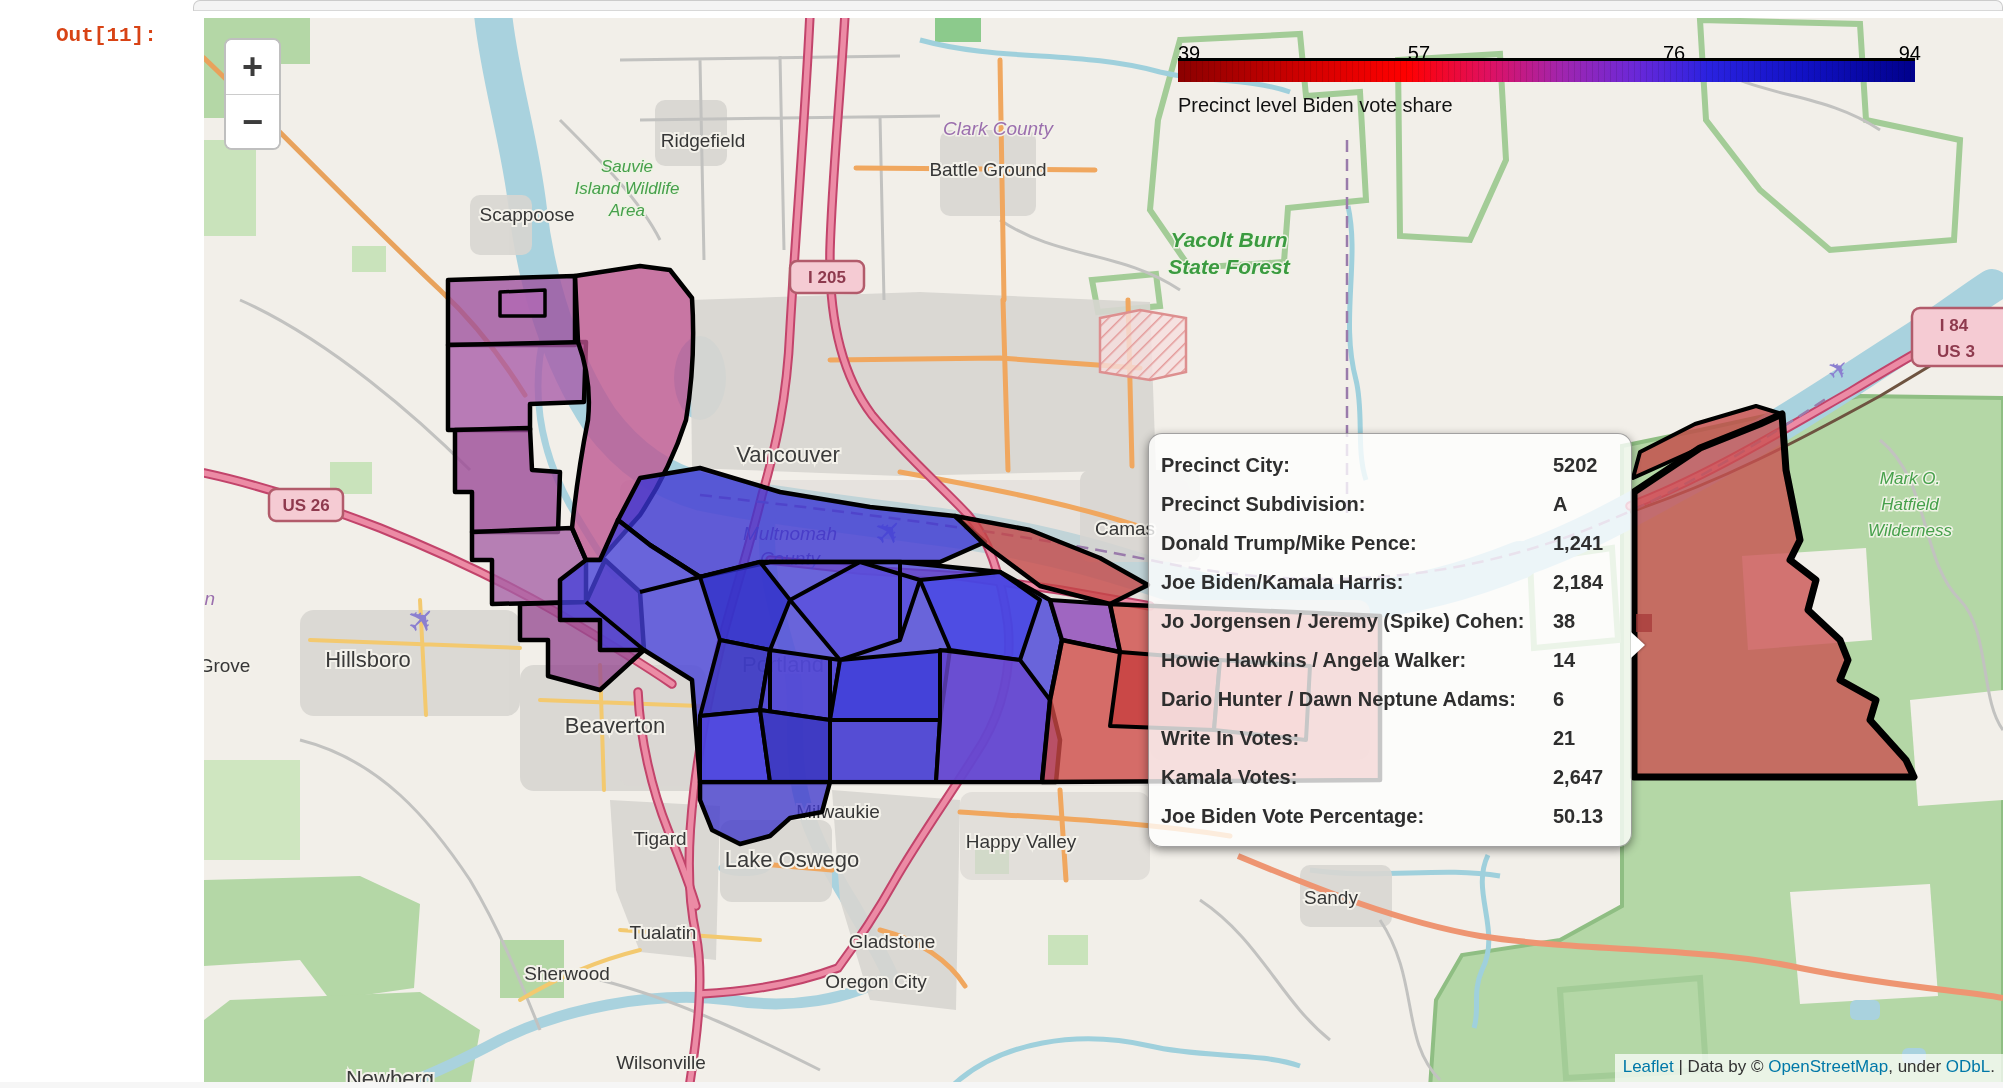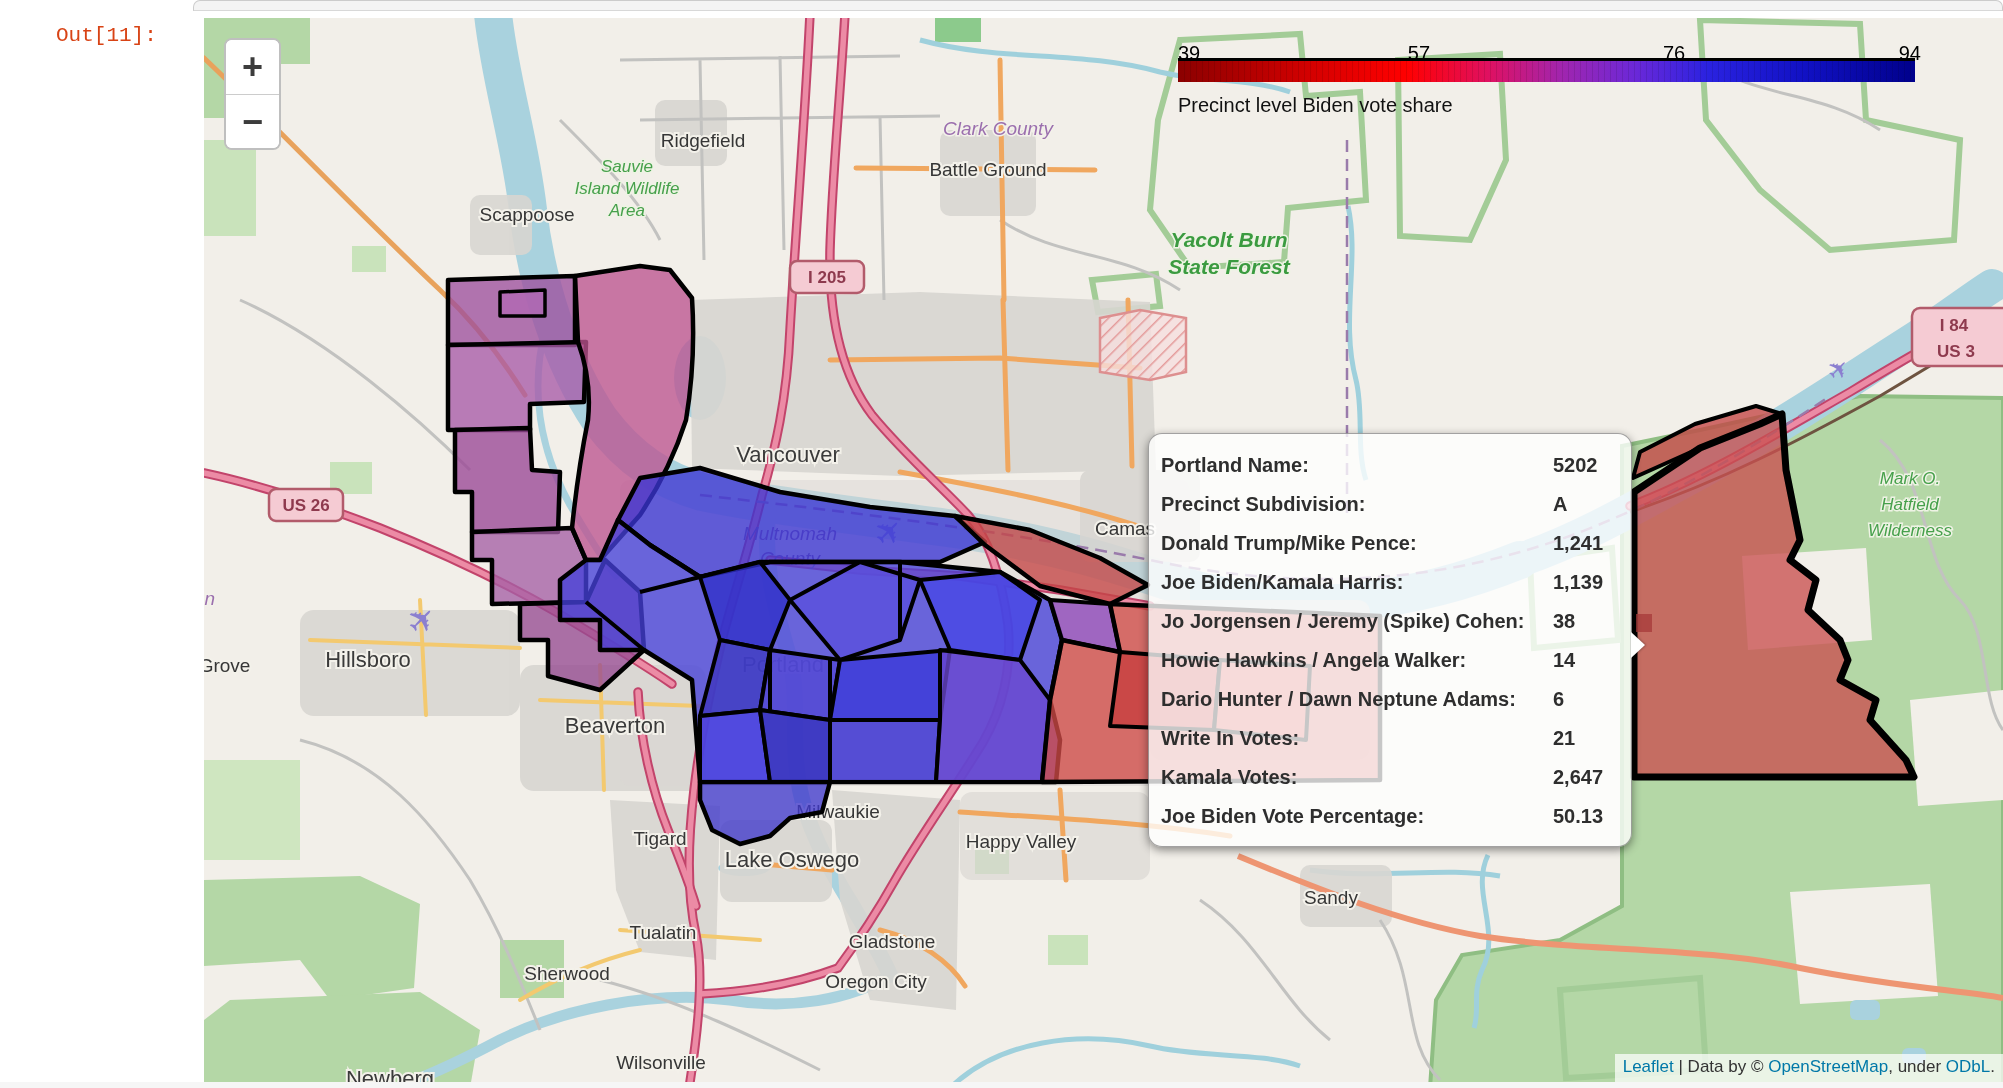--- a/index.html
+++ b/index.html
@@ -5,21 +5,21 @@
   * { box-sizing: border-box; }
   html,body { margin:0; padding:0; background:#ffffff; font-family:"Liberation Sans", sans-serif; }
   #page { position:relative; width:2003px; height:1088px; overflow:hidden; background:#ffffff; }
 
   
   #top-strip { position:absolute; left:193px; top:0; width:1810px; height:11px;
     background:#f4f4f4; border:1px solid #cccccc; border-bottom:1px solid #d8d8d8;
     border-radius:7px 7px 0 0; }
   #out-prompt { position:absolute; left:56px; top:24px;
     font-family:"Liberation Mono","DejaVu Sans Mono",monospace;
-    font-size:21px; font-weight:normal; }
+    font-size:21px; font-weight:bold; }
 
   
   #map { position:absolute; left:204px; top:18px; width:1799px; height:1064px;
     background:#f2efe9; overflow:hidden; }
   #map svg { position:absolute; left:0; top:0; }
 
   
   text { font-family:"Liberation Sans", sans-serif; }
   .lbl-city   { font-size:19px; fill:#363636; paint-order:stroke; stroke:#f3f1ea; stroke-width:4px; }
   .lbl-city-lg{ font-size:22px; fill:#3a3a3a; paint-order:stroke; stroke:#f3f1ea; stroke-width:4px; }
@@ -332,34 +332,34 @@
         <span class="tick t1">57</span>
         <span class="tick t2">76</span>
         <span class="tick t3">94</span>
       </div>
       <div class="bar"></div>
       <div class="caption">Precinct level Biden vote share</div>
     </div>
 
     <div id="tooltip" style="left:944px; top:415px;">
       <div class="tt-row">
-        <span class="tt-label">Portland Name:</span>
+        <span class="tt-label">Precinct City:</span>
         <span class="tt-value">5202</span>
       </div>
       <div class="tt-row">
         <span class="tt-label">Precinct Subdivision:</span>
         <span class="tt-value">A</span>
       </div>
       <div class="tt-row">
         <span class="tt-label">Donald Trump/Mike Pence:</span>
         <span class="tt-value">1,241</span>
       </div>
       <div class="tt-row">
         <span class="tt-label">Joe Biden/Kamala Harris:</span>
-        <span class="tt-value">1,139</span>
+        <span class="tt-value">2,184</span>
       </div>
       <div class="tt-row">
         <span class="tt-label">Jo Jorgensen / Jeremy (Spike) Cohen:</span>
         <span class="tt-value">38</span>
       </div>
       <div class="tt-row">
         <span class="tt-label">Howie Hawkins / Angela Walker:</span>
         <span class="tt-value">14</span>
       </div>
       <div class="tt-row">

